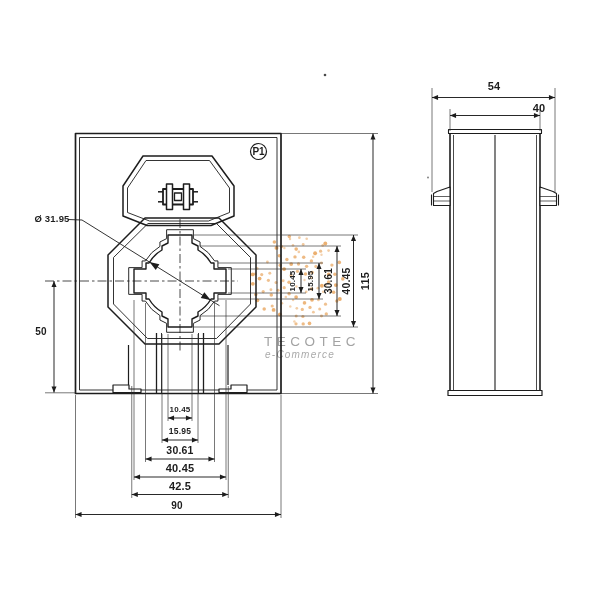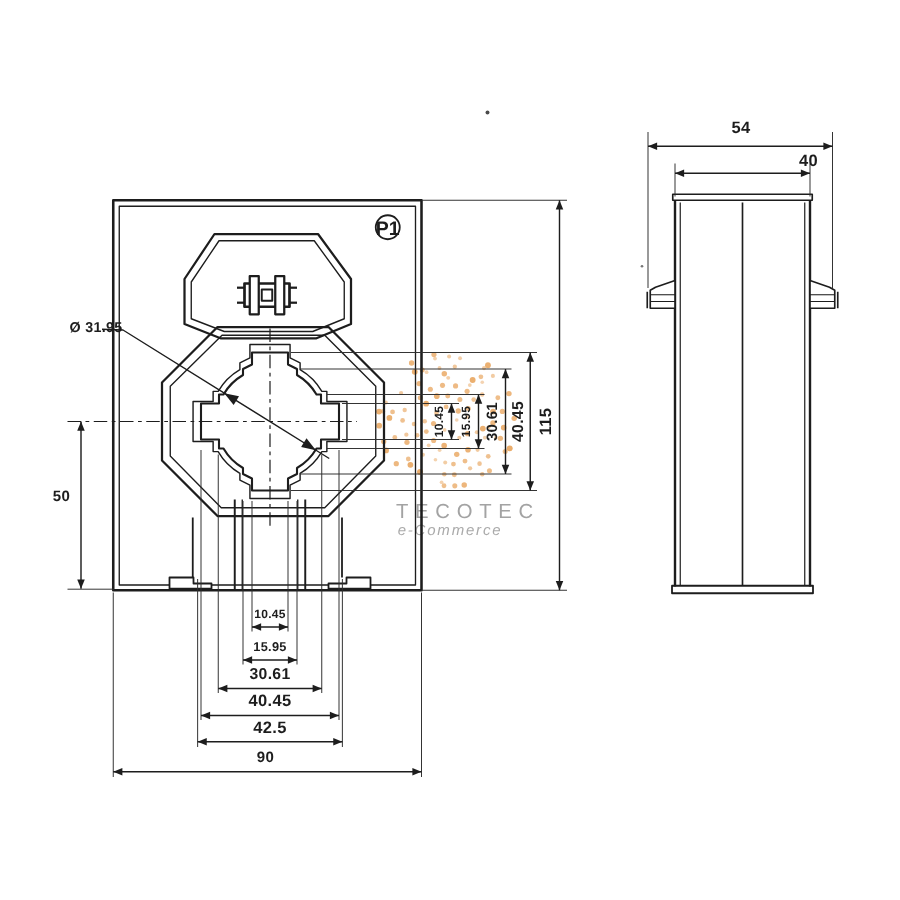--- a/index.html
+++ b/index.html
@@ -271,22 +271,22 @@
     <g stroke="var(--line)" stroke-width="0.95">
       <line x1="432" y1="97.5" x2="555" y2="97.5" marker-start="url(#arr)" marker-end="url(#arr)"></line>
       <line x1="450" y1="115.5" x2="540" y2="115.5" marker-start="url(#arr)" marker-end="url(#arr)"></line>
     </g>
 
     <circle cx="325" cy="75" r="1.3" fill="#4a4a4a" stroke="none"></circle>
     <circle cx="428" cy="177.5" r="0.9" fill="#777" stroke="none"></circle>
   </svg>
 
   <div class="labels">
-    <span class="dim" style="left:64px;top:219px;font-size:9.5px;">Ø 31.95</span>
-    <span class="dim" style="left:258.5px;top:151.5px;font-size:13px;letter-spacing:0;">P1</span>
+    <span class="dim" style="left:52px;top:219px;font-size:9.5px;">Ø 31.95</span>
+    <span class="dim" style="left:258.5px;top:151.5px;font-size:10px;letter-spacing:0;">P1</span>
     <span class="dim" style="left:41px;top:332px;font-size:10px;text-align:center;">50</span>
 
     <span class="dim" style="left:180px;top:410px;font-size:8px;">10.45</span>
     <span class="dim" style="left:180px;top:431px;font-size:8.5px;">15.95</span>
     <span class="dim" style="left:180px;top:450px;font-size:10.5px;">30.61</span>
     <span class="dim" style="left:180px;top:468px;font-size:11px;">40.45</span>
     <span class="dim" style="left:180px;top:486px;font-size:11px;">42.5</span>
     <span class="dim" style="left:177px;top:506px;font-size:10px;">90</span>
 
     <span class="dim rot" style="left:293px;top:281px;font-size:8px;">10.45</span>

